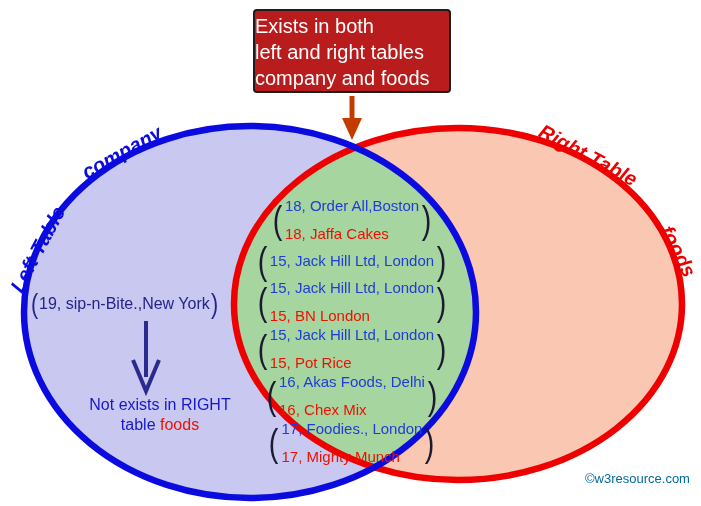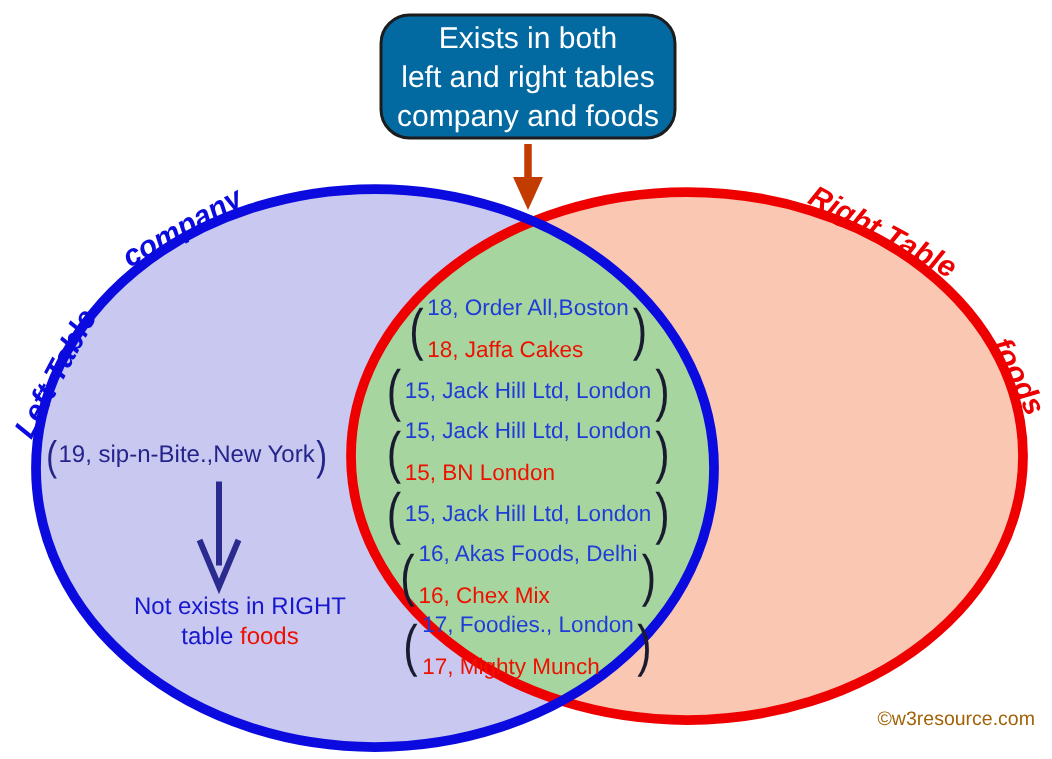--- a/index.html
+++ b/index.html
@@ -5,22 +5,22 @@
   html,body { margin:0; padding:0; background:#fff; }
   .stage {
     position:relative; width:701px; height:506px; background:#ffffff;
     font-family:"Liberation Sans", sans-serif; overflow:hidden;
   }
   .layer { position:absolute; left:0; top:0; }
 
   
   .callout {
     position:absolute; left:253px; top:9px; width:198px; height:84px;
-    background:#0369a1; border:2px solid #1c1c1c; border-radius:20px;
-    color:#ffffff; font-size:20px; line-height:26px; text-align:center;
+    background:#b91c1c; border:2px solid #1c1c1c; border-radius:4px;
+    color:#ffffff; font-size:20px; line-height:26px; 
     box-sizing:border-box; padding-top:2px;
   }
 
   
   .rot-label {
     position:absolute; font-weight:bold; font-style:italic; font-size:20px;
     white-space:nowrap; text-align:center;
   }
   .lbl-blue { color:#0b0bdf; }
   .lbl-red  { color:#ee0000; }
@@ -57,21 +57,21 @@
   }
 
   
   .note {
     position:absolute; left:82px; top:395px; width:156px; text-align:center;
     font-size:16px; line-height:20px; color:#1717ce;
   }
   .note .foods-red { color:#ee1100; }
 
   .copyright {
-    position:absolute; left:585px; top:471px; font-size:13px; color:#a16207;
+    position:absolute; left:585px; top:471px; font-size:13px; color:#0369a1;
   }
 </style>
 </head>
 <body>
 
 <div class="stage">
 
   <svg class="layer" width="701" height="506" viewBox="0 0 701 506">
     <defs>
       <clipPath id="clipLeft">
@@ -135,20 +135,21 @@
         <span class="rec-company">15, Jack Hill Ltd, London</span>
         <span class="rec-food">15, BN London</span>
       </span>
       <span class="bparen">)</span>
     </div>
 
     <div class="pair">
       <span class="bparen">(</span>
       <span class="pair-lines">
         <span class="rec-company">15, Jack Hill Ltd, London</span>
+        <span class="rec-food">15, Pot Rice</span>
       </span>
       <span class="bparen">)</span>
     </div>
 
     <div class="pair">
       <span class="bparen">(</span>
       <span class="pair-lines">
         <span class="rec-company">16, Akas Foods, Delhi</span>
         <span class="rec-food">16, Chex Mix</span>
       </span>

